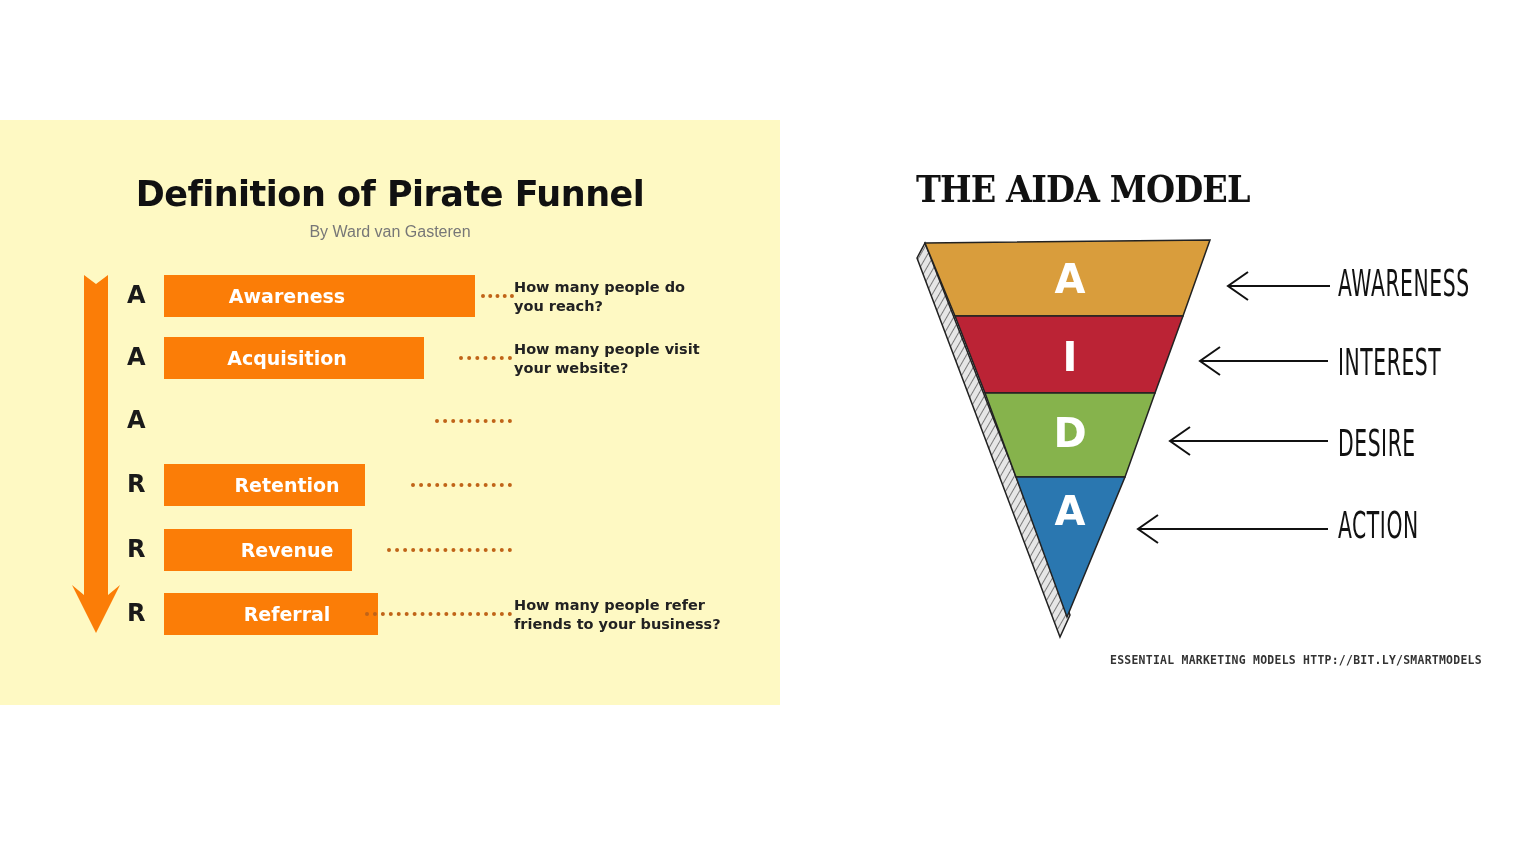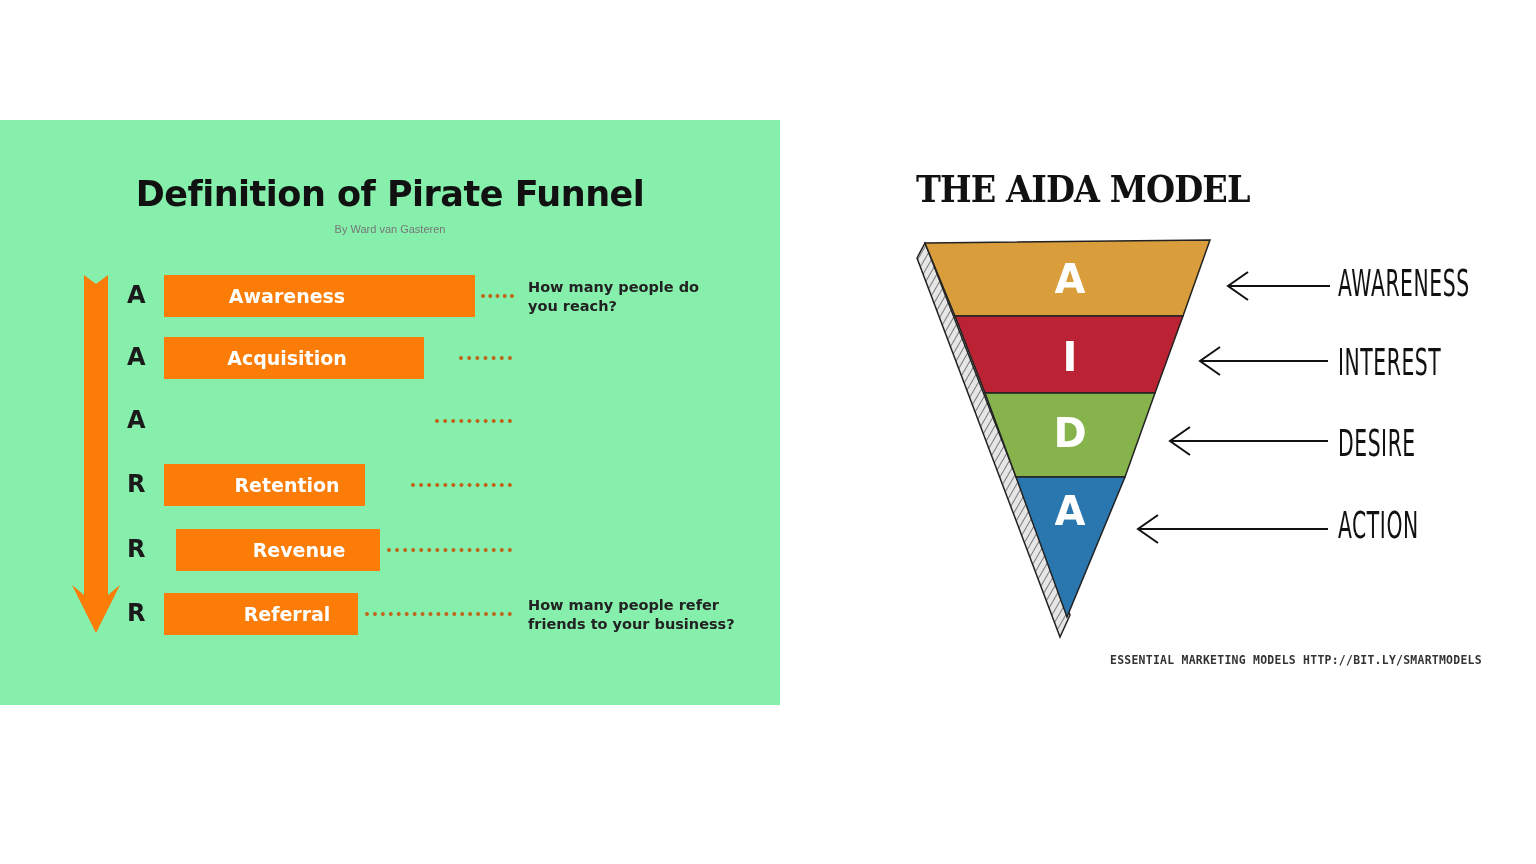--- a/index.html
+++ b/index.html
@@ -1,26 +1,26 @@
 <!DOCTYPE html>
 <html><head>
 <meta charset="utf-8">
 <style>
   html, body { margin:0; padding:0; }
   body { width:1536px; height:864px; background:#ffffff; position:relative; overflow:hidden; font-family:"DejaVu Sans", sans-serif; }
-  .left-panel { position:absolute; left:0; top:120px; width:780px; height:585px; background:#86efac; }
+  .left-panel { position:absolute; left:0; top:120px; width:780px; height:585px; background:#fef9c3; }
   .pf-title { position:absolute; left:0; width:780px; top:54px; text-align:center; font-family:"DejaVu Sans", sans-serif; font-weight:bold; font-size:35px; color:#111; letter-spacing:-0.5px; }
-  .pf-sub { position:absolute; left:0; width:780px; top:103px; text-align:center; font-family:"Liberation Sans", sans-serif; font-size:11px; color:#777; }
+  .pf-sub { position:absolute; left:0; width:780px; top:103px; text-align:center; font-family:"Liberation Sans", sans-serif; font-size:16px; color:#777; }
   .pf-arrow { position:absolute; left:72px; top:155px; }
   .pf-row { position:absolute; left:0; height:42px; width:780px; }
   .pf-letter { position:absolute; left:127px; top:6px; font-weight:bold; font-size:24px; color:#1a1a1a; font-family:"DejaVu Sans", sans-serif; }
   .pf-bar { position:absolute; left:164px; top:0; height:42px; background:#fb7d07; color:#fff; font-weight:bold; font-size:19px; display:flex; align-items:center; justify-content:center; font-family:"DejaVu Sans", sans-serif; }
   .pf-bar span { position:absolute; left:0; width:246px; text-align:center; }
   .pf-dots { position:absolute; top:19px; height:0; border-top:4px dotted #c06418; }
-  .pf-q { position:absolute; left:528px; top:3px; font-family:"DejaVu Sans", sans-serif; font-weight:bold; font-size:14.5px; line-height:19px; color:#222; white-space:pre-line; }
+  .pf-q { position:absolute; left:514px; top:3px; font-family:"DejaVu Sans", sans-serif; font-weight:bold; font-size:14.5px; line-height:19px; color:#222; white-space:pre-line; }
   .aida-title { position:absolute; left:916px; top:166px; font-family:"DejaVu Serif", serif; font-weight:bold; font-size:38px; color:#111; letter-spacing:-1px; transform:scaleX(0.88); transform-origin:left; }
   .aida-svg { position:absolute; left:0; top:0; }
   .aida-letter { position:absolute; width:60px; text-align:center; color:#fff; font-weight:bold; font-size:40px; font-family:"DejaVu Sans", sans-serif; }
   .aida-label { position:absolute; font-family:"DejaVu Sans", sans-serif; font-size:37px; color:#111; font-weight:normal; transform:scaleX(0.55); transform-origin:left; letter-spacing:1px; }
   .aida-footer { position:absolute; left:1110px; top:652px; font-family:"DejaVu Sans Mono", monospace; font-weight:bold; font-size:13px; color:#333; transform:scaleX(0.88); transform-origin:left; letter-spacing:0.3px; }
 </style>
 </head>
 <body>
 
 <div class="left-panel">
@@ -40,46 +40,48 @@
     <div class="pf-q">How many people do
 you reach?</div>
   </div>
 
   <div class="pf-row" style="top:217px;">
     <div class="pf-letter">A</div>
     <div class="pf-bar" style="width:260px;">
         <span>Acquisition</span>
       </div>
     <div class="pf-dots" style="left:459px;width:53px;"></div>
+    <div class="pf-q">How many people visit
+your website?</div>
   </div>
 
   <div class="pf-row" style="top:280px;">
     <div class="pf-letter">A</div>
     <div class="pf-dots" style="left:435px;width:77px;"></div>
   </div>
 
   <div class="pf-row" style="top:344px;">
     <div class="pf-letter">R</div>
     <div class="pf-bar" style="width:201px;">
         <span>Retention</span>
       </div>
     <div class="pf-dots" style="left:411px;width:101px;"></div>
   </div>
 
   <div class="pf-row" style="top:409px;">
     <div class="pf-letter">R</div>
-    <div class="pf-bar" style="width:204px;margin-left:12px;">
+    <div class="pf-bar" style="width:188px;">
         <span>Revenue</span>
       </div>
     <div class="pf-dots" style="left:387px;width:125px;"></div>
   </div>
 
   <div class="pf-row" style="top:473px;">
     <div class="pf-letter">R</div>
-    <div class="pf-bar" style="width:194px;">
+    <div class="pf-bar" style="width:194px;padding-left:20px;">
         <span>Referral</span>
       </div>
     <div class="pf-dots" style="left:365px;width:147px;"></div>
     <div class="pf-q">How many people refer
 friends to your business?</div>
   </div>
 </div>
 
 <div class="aida-title">THE AIDA MODEL</div>
 

